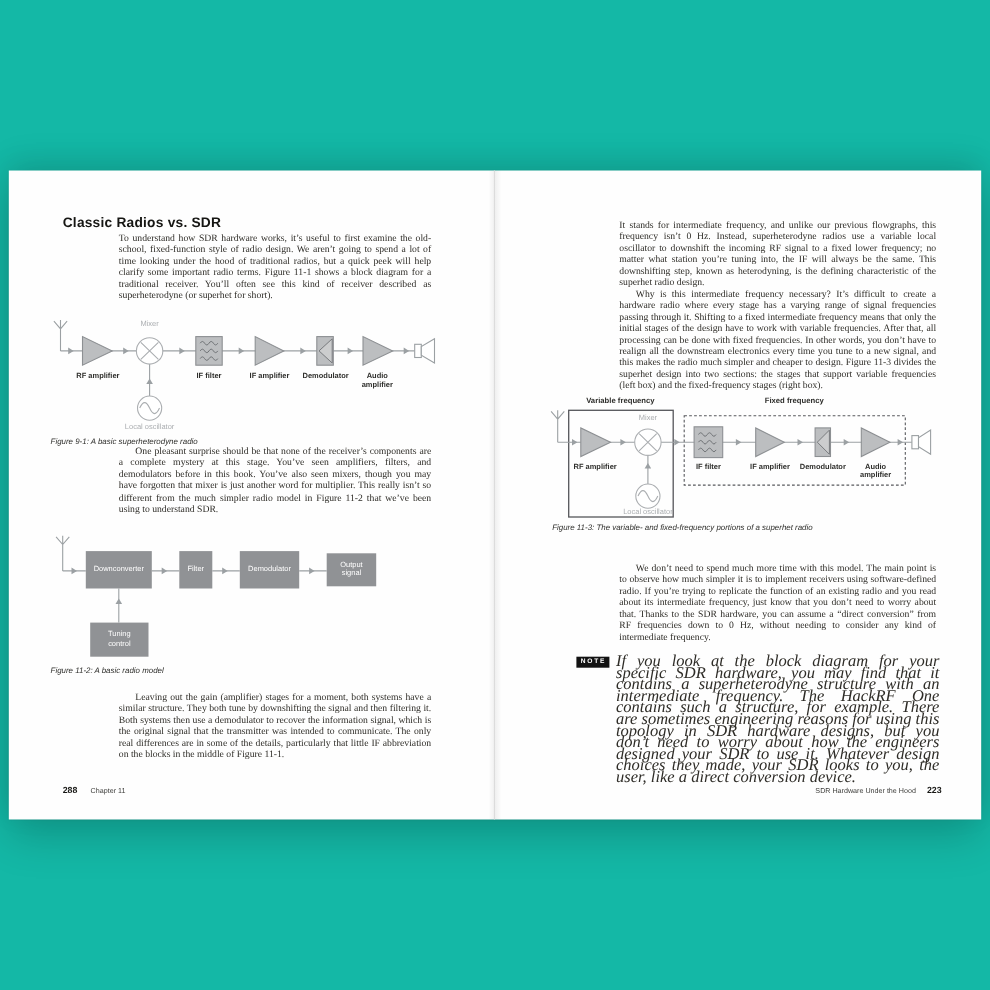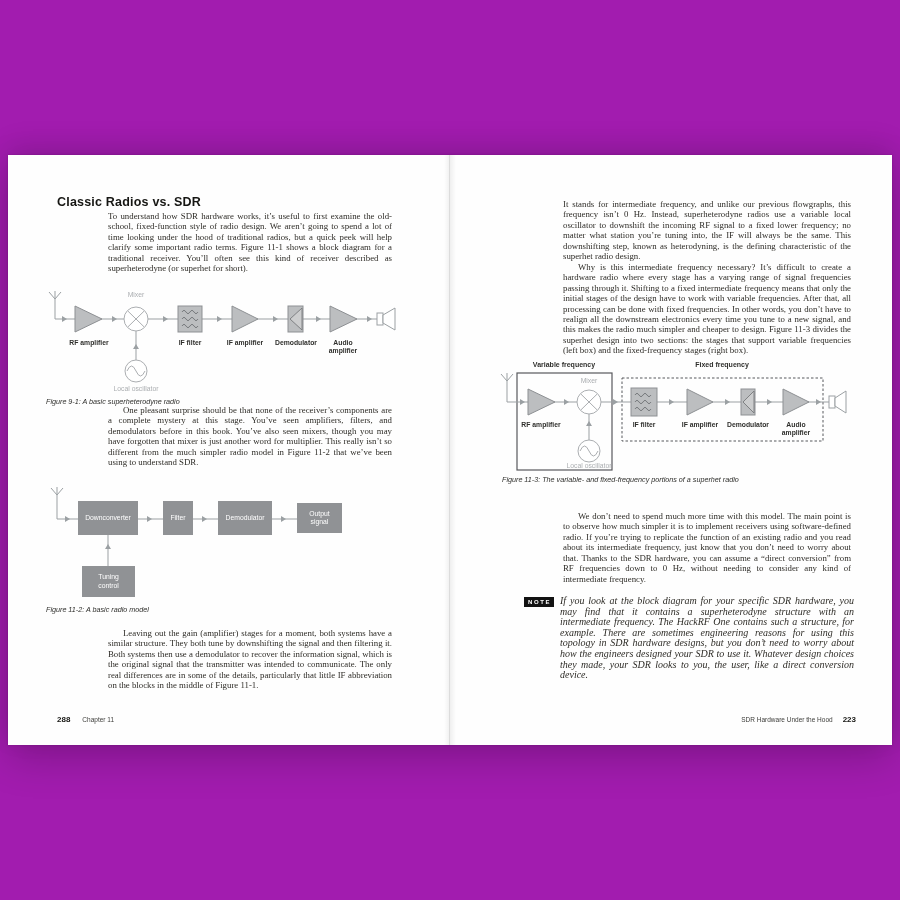--- a/index.html
+++ b/index.html
@@ -1,16 +1,16 @@
 <!DOCTYPE html>
 <html><head>
 <meta charset="utf-8">
 <style>
   html,body{margin:0;padding:0;background:#ffffff;width:900px;height:900px;overflow:hidden;}
-  .stage{position:relative;width:900px;height:900px;background:#a21caf;font-family:"Liberation Sans",sans-serif;}
+  .stage{position:relative;width:900px;height:900px;background:#14b8a6;font-family:"Liberation Sans",sans-serif;}
   .spread{position:absolute;left:8px;top:155px;width:884px;height:590px;background:#fefefe;
           box-shadow:0 0 2px rgba(0,0,0,.18), 0 14px 38px rgba(0,0,0,.20), 0 -10px 26px rgba(0,0,0,.10);}
   .gutter-soft{position:absolute;left:436px;top:0;width:12px;height:100%;
           background:linear-gradient(90deg,rgba(0,0,0,0) 0%,rgba(0,0,0,.06) 50%,rgba(0,0,0,0) 100%);}
   .gutter{position:absolute;left:441px;top:0;width:1px;height:100%;background:#dcdcdc;}
 
   .page-heading{position:absolute;margin:0;font:bold 12.5px/14px "Liberation Sans",sans-serif;color:#161613;letter-spacing:.2px;}
   .body-text{position:absolute;font-family:"Liberation Serif",serif;font-size:8.8px;line-height:10.45px;
              color:#2e2c27;text-align:justify;}
   .body-text p{margin:0;}
@@ -25,21 +25,21 @@
   .blk-label.gray{color:#abaeb1;font-weight:normal;}
   .sec-label{position:absolute;transform:translateX(-50%);white-space:nowrap;
              font:bold 7px/8px "Liberation Sans",sans-serif;color:#2f2f2c;}
   .caption{position:absolute;font:italic 7.2px/9px "Liberation Sans",sans-serif;color:#2e2e2b;white-space:nowrap;}
 
   .g-box{position:absolute;background:#909295;color:#ffffff;display:flex;align-items:center;justify-content:center;
          text-align:center;font:6.8px/8.5px "Liberation Sans",sans-serif;padding:0 6px;box-sizing:border-box;}
 
   .note-badge{position:absolute;background:#121212;color:#ffffff;font:bold 6px/6px "Liberation Sans",sans-serif;
               letter-spacing:1.6px;padding:2px 3px 2px 4px;}
-  .note-text{position:absolute;font-family:"Liberation Serif",serif;font-style:italic;font-size:10px;
+  .note-text{position:absolute;font-family:"Liberation Serif",serif;font-style:italic;font-size:15px;
              line-height:10.6px;color:#2e2c27;text-align:justify;}
 
   .footer-left{position:absolute;left:49px;top:553px;}
   .footer-right{position:absolute;right:36px;top:553px;text-align:right;}
   .pg-num{font:bold 8px "Liberation Sans",sans-serif;color:#161613;}
   .pg-label{font:6.5px "Liberation Sans",sans-serif;color:#3c3c39;margin:0 0 0 12px;}
   .footer-right .pg-label{margin:0 10px 0 0;}
 </style>
 </head>
 <body>

